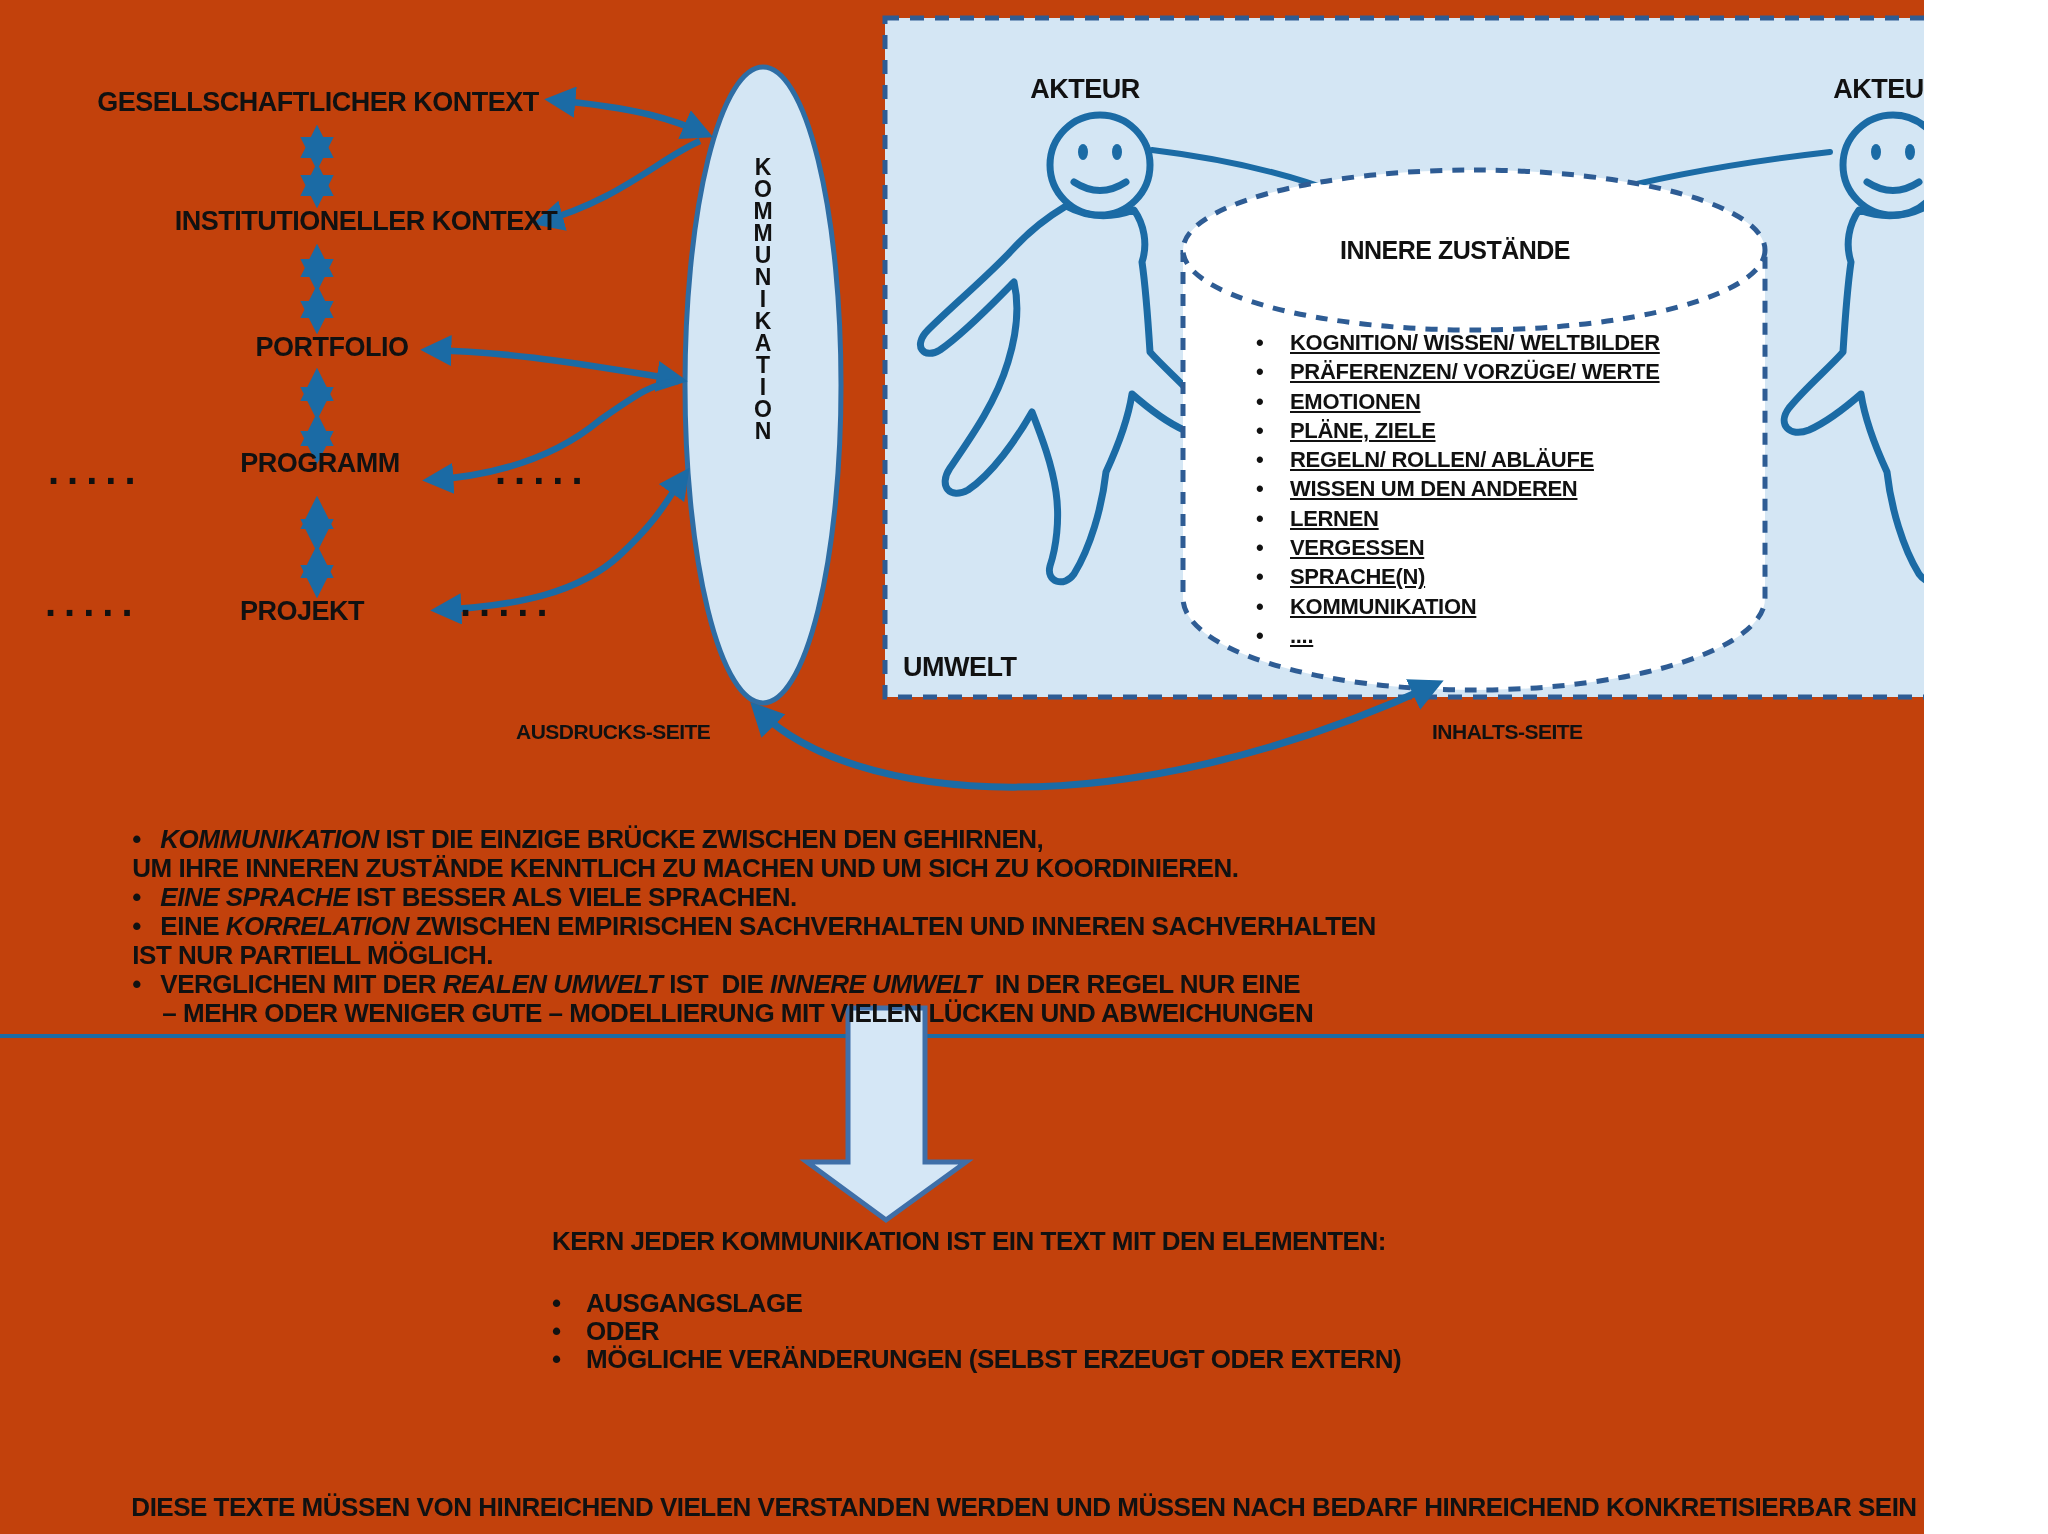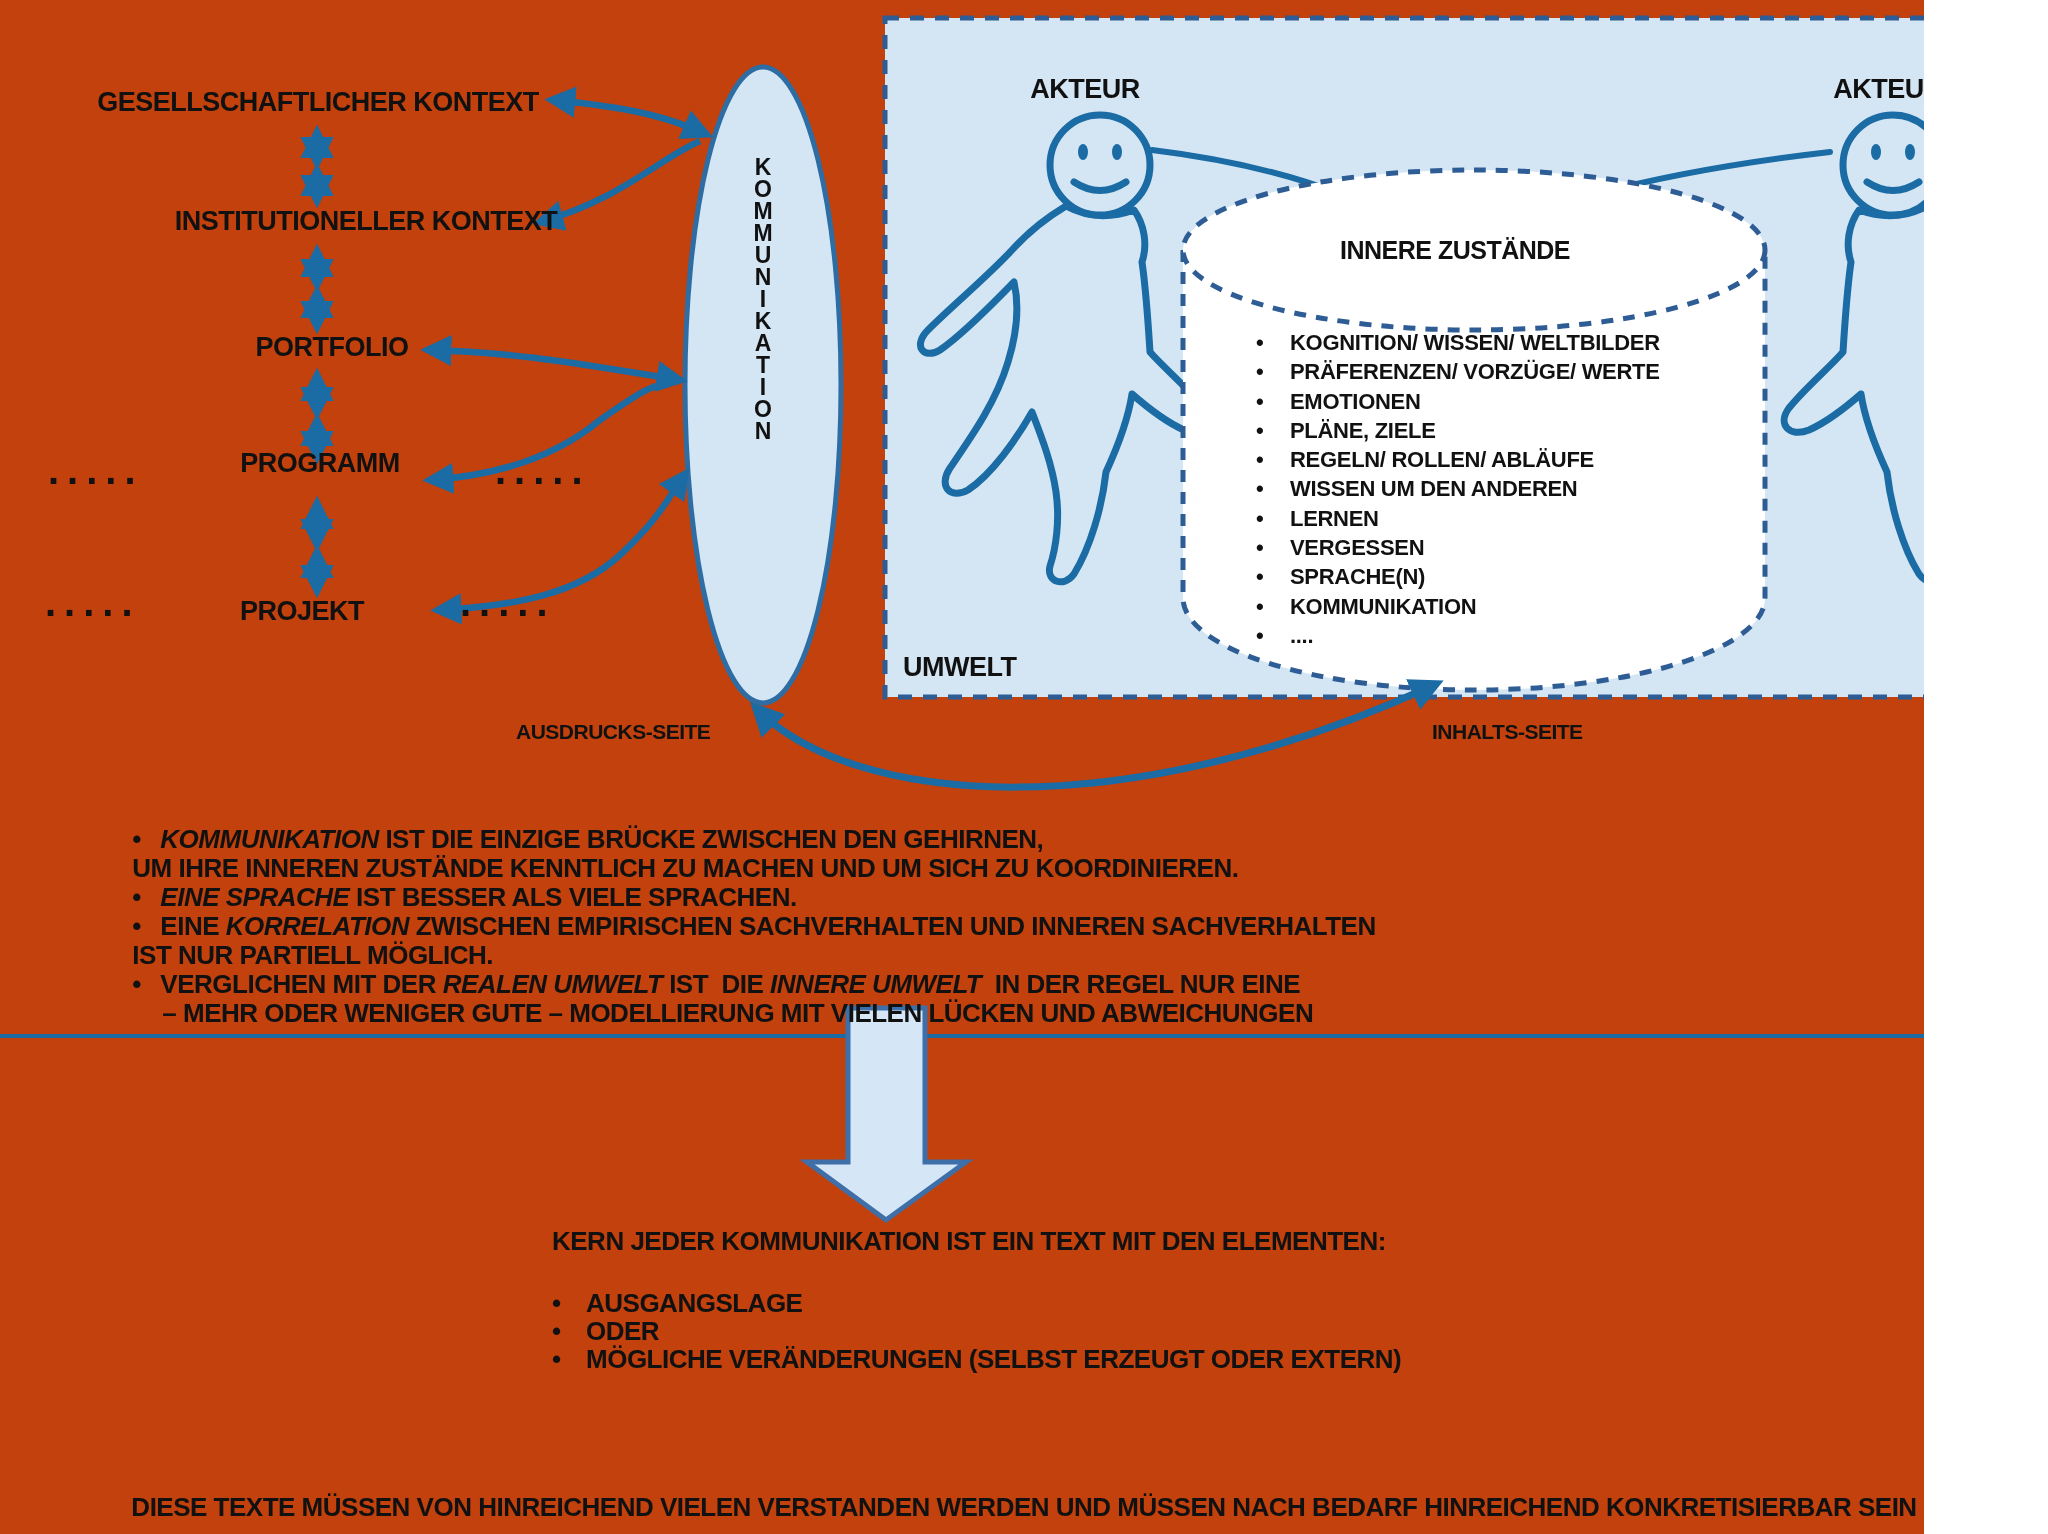--- a/index.html
+++ b/index.html
@@ -11,21 +11,21 @@
   .leftcol{font-size:27px;}
   .actor-lbl{font-size:27px;}
   .cyl-title{font-size:25px;}
   .umwelt-lbl{font-size:27px;}
   .side-lbl{font-size:21px;}
   .dots{font-size:40px;letter-spacing:8px;line-height:20px;}
   #komm-label{position:absolute;left:763px;top:156px;transform:translateX(-50%);
               font-weight:700;font-size:23px;line-height:22px;text-align:center;letter-spacing:0;}
   ul.plain{list-style:none;margin:0;padding:0;position:absolute;}
   #cyl-list{left:1256px;top:330px;font-size:22px;font-weight:700;}
-  #cyl-list li{height:29.3px;letter-spacing:-0.3px;}
+  #cyl-list li{height:29.3px;letter-spacing:-0.3px;text-decoration:underline;}
   #kern-list{left:552px;top:1288px;font-size:26px;font-weight:700;}
   #kern-list li{height:28px;letter-spacing:-0.5px;}
   .b{display:inline-block;width:34px;}
   #notes{position:absolute;left:92px;top:793px;font-size:26px;font-weight:700;}
   .note-line{position:absolute;white-space:pre;letter-spacing:-0.5px;}
   .nb{display:inline-block;width:28px;}
   .it{font-style:italic;}
   #kern-title{left:552px;top:1226px;font-size:26px;}
   #footer-line{left:1024px;top:1492px;font-size:26px;}
 </style>

